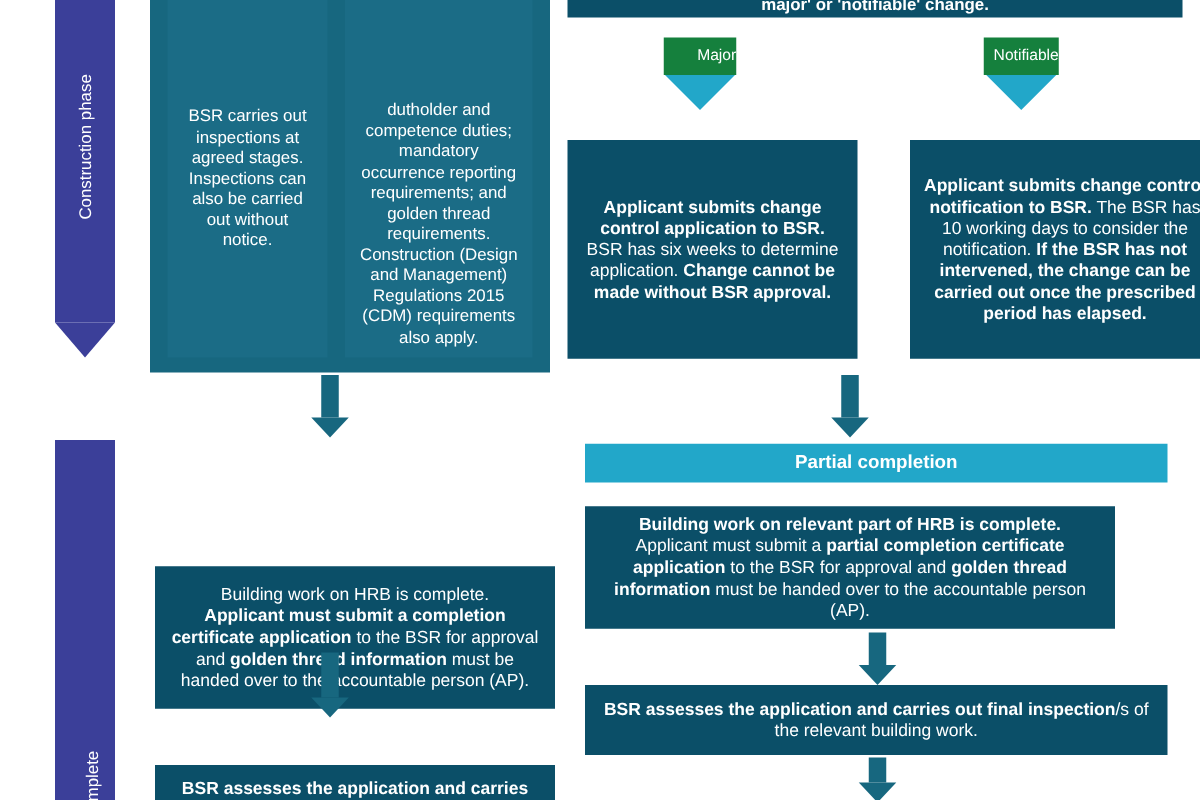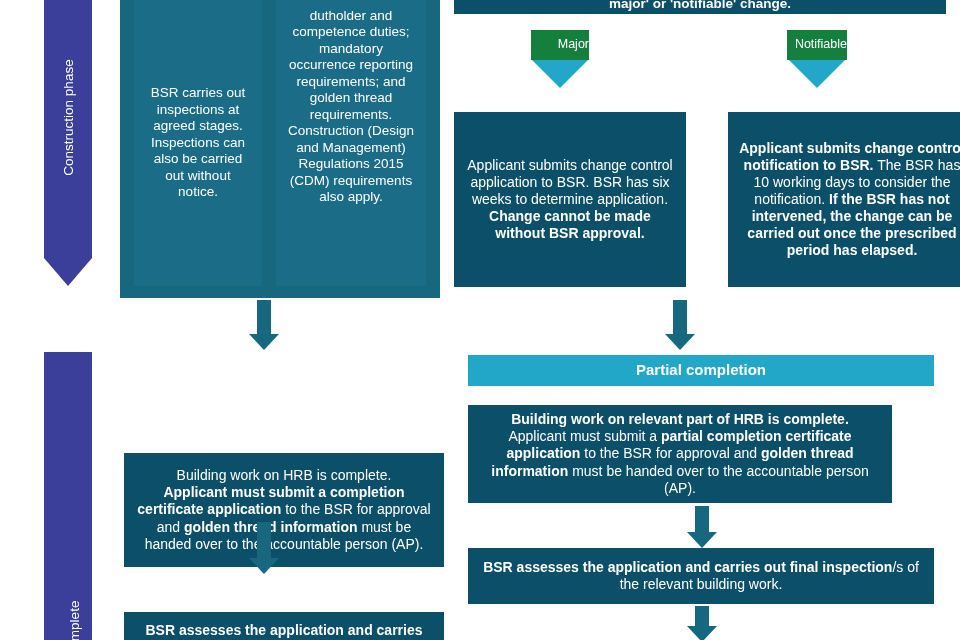--- a/index.html
+++ b/index.html
@@ -134,40 +134,40 @@
 
   <div class="phase" style="left:44px; top:352px; width:48px; height:288px;"></div>
   <div class="phase-label" style="left:24px; top:622px; width:100px; text-align:center;">Complete</div>
 
   <div class="strip" style="left:120px; top:0px; width:320px; height:298px;"></div>
 
   <div class="box teal-box" style="left:134px; top:0px; width:128px; height:286px; display:flex; align-items:center; justify-content:center;">
     <span class="txt fs13">BSR carries out inspections at agreed stages. Inspections can also be carried out without notice.</span>
   </div>
 
-  <div class="box teal-box" style="left:276px; top:0px; width:150px; height:286px; display:flex; align-items:flex-start; justify-content:center;">
+  <div class="box teal-box" style="left:276px; top:0px; width:150px; height:286px; display:flex; align-items:flex-end; justify-content:center;">
     <span class="txt fs13">dutholder and competence duties; mandatory occurrence reporting requirements; and golden thread requirements. Construction (Design and Management) Regulations 2015 (CDM) requirements also apply.</span>
   </div>
 
   <div class="box teal-dark" style="left:454px; top:-30px; width:492px; height:44px; display:flex; align-items:flex-end; justify-content:center;">
     <span class="txt fs13 bold" style="padding-bottom:2px;">major' or 'notifiable' change.</span>
   </div>
 
   <div class="cyarr" style="left:531px; top:30px; width:58px; height:58px;">
     <div class="body">Major</div>
     <div class="point" style="top:30px;"></div>
   </div>
 
   <div class="cyarr" style="left:787px; top:30px; width:60px; height:58px;">
     <div class="body">Notifiable</div>
     <div class="point" style="top:30px;"></div>
   </div>
 
   <div class="box teal-dark" style="left:454px; top:112px; width:232px; height:175px; display:flex; align-items:center; justify-content:center;">
-    <span class="txt fs14" id="major-change-text"><span style="font-weight: normal;">Applicant submits change control application to BSR.</span> <span>BSR has six weeks to determine application.</span> <span style="font-weight: bold;">Change cannot be made without BSR approval.</span></span>
+    <span class="txt fs14" id="major-change-text"><span style="font-weight: bold;">Applicant submits change control application to BSR.</span> <span>BSR has six weeks to determine application.</span> <span style="font-weight: bold;">Change cannot be made without BSR approval.</span></span>
   </div>
 
   <div class="box teal-dark" style="left:728px; top:112px; width:248px; height:175px; display:flex; align-items:center; justify-content:center;">
     <span class="txt fs14" id="notifiable-change-text"><span style="font-weight: bold;">Applicant submits change control notification to BSR.</span> <span>The BSR has 10 working days to consider the notification.</span> <span style="font-weight: bold;">If the BSR has not intervened, the change can be carried out once the prescribed period has elapsed.</span></span>
   </div>
 
   <div class="arr" style="left:244px; top:300px; width:40px; height:50px;">
     <div class="stem" style="width:14px; height:34px;"></div>
     <div class="head" style="top:34px;"></div>
   </div>

